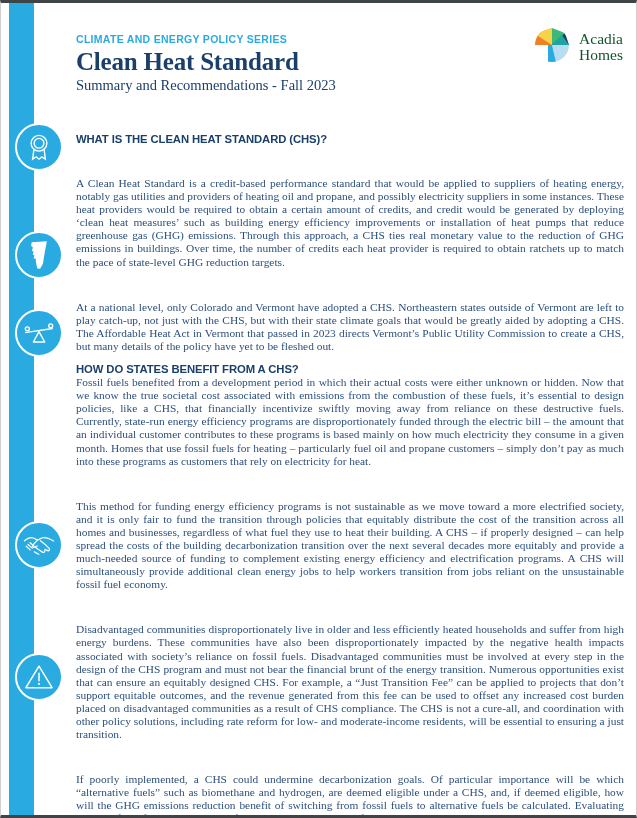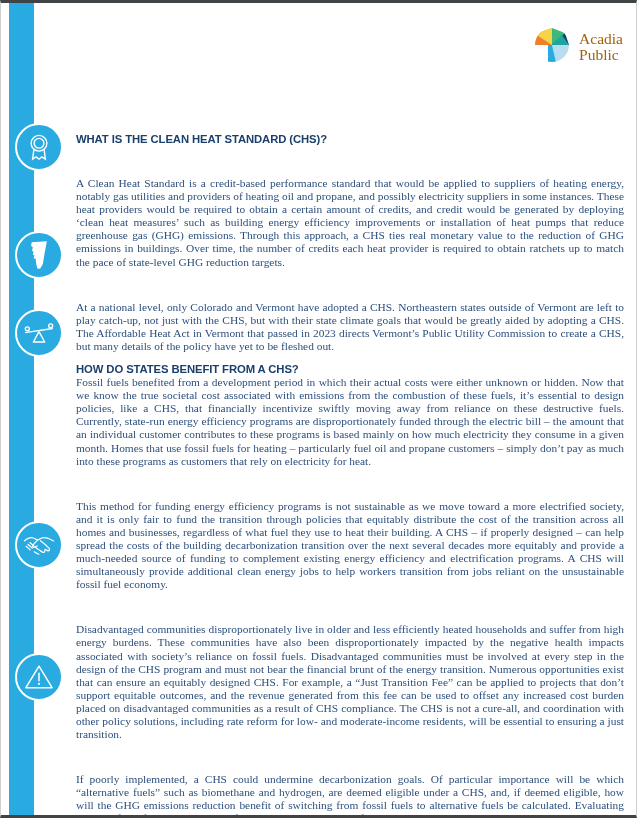--- a/index.html
+++ b/index.html
@@ -83,21 +83,21 @@
     right: 13px;
     top: 22px;
     display: flex;
     align-items: center;
     gap: 7px;
   }
   .logo-text {
     font-family: "Liberation Serif", serif;
     font-size: 15.5px;
     line-height: 1.04;
-    color: #a16207;
+    color: #14532d;
     font-weight: normal;
   }
 
   
   .content {
     position: absolute;
     left: 75px;
     top: 120px;
     width: 548px;
   }
@@ -163,20 +163,25 @@
   </div>
 
   <div class="badge" style="top:650px;">
     <svg width="30" height="28" viewBox="0 0 32 30" fill="none" stroke="#ffffff" stroke-width="1.6" stroke-linejoin="round">
       <path d="M16 3.4 L30 26.4 L2 26.4 Z"></path>
       <line x1="16" y1="11" x2="16" y2="19" stroke-linecap="round"></line>
       <line x1="16" y1="22.2" x2="16" y2="22.6" stroke-linecap="round" stroke-width="2.2"></line>
     </svg>
   </div>
 
+  <div class="header">
+    <p class="eyebrow">CLIMATE AND ENERGY POLICY SERIES</p>
+    <h1 class="doc-title">Clean Heat Standard</h1>
+    <p class="doc-subtitle">Summary and Recommendations - Fall 2023</p>
+  </div>
 
   <div class="logo">
     <span>
       <svg width="40" height="40" viewBox="0 0 40 40">
         <defs>
           <clipPath id="cc">
               <circle cx="20" cy="20" r="17"></circle>
             </clipPath>
         </defs>
         <g clip-path="url(#cc)">
@@ -186,21 +191,21 @@
           <path d="M20 20 L20 3 L33 8 L33 20 Z" fill="#3cb878"></path>
           <path d="M20 20 L33 8 L37 20 Z" fill="#1b3f6b"></path>
           <path d="M20 20 L37 20 L37 31 L24 37 Z" fill="#b8dcf0"></path>
           <path d="M20 20 L24 37 L16 37 L16 20 Z" fill="#29abe2"></path>
           <path d="M20 20 L37 20 L30 10 Z" fill="#1fa5a0"></path>
         </g>
       </svg>
     </span>
     <span class="logo-text">
       <span style="display:block">Acadia</span>
-      <span style="display:block">Public</span>
+      <span style="display:block">Homes</span>
     </span>
   </div>
 
   <div class="content">
 
     <div class="section">
       <h2 class="sec-head">WHAT IS THE CLEAN HEAT STANDARD (CHS)?</h2>
       <p class="para">A Clean Heat Standard is a credit-based performance standard that would be applied to suppliers of heating energy, notably gas utilities and providers of heating oil and propane, and possibly electricity suppliers in some instances. These heat providers would be required to obtain a certain amount of credits, and credit would be generated by deploying ‘clean heat measures’ such as building energy efficiency improvements or installation of heat pumps that reduce greenhouse gas (GHG) emissions. Through this approach, a CHS ties real monetary value to the reduction of GHG emissions in buildings. Over time, the number of credits each heat provider is required to obtain ratchets up to match the pace of state-level GHG reduction targets.</p>
     </div>
 

